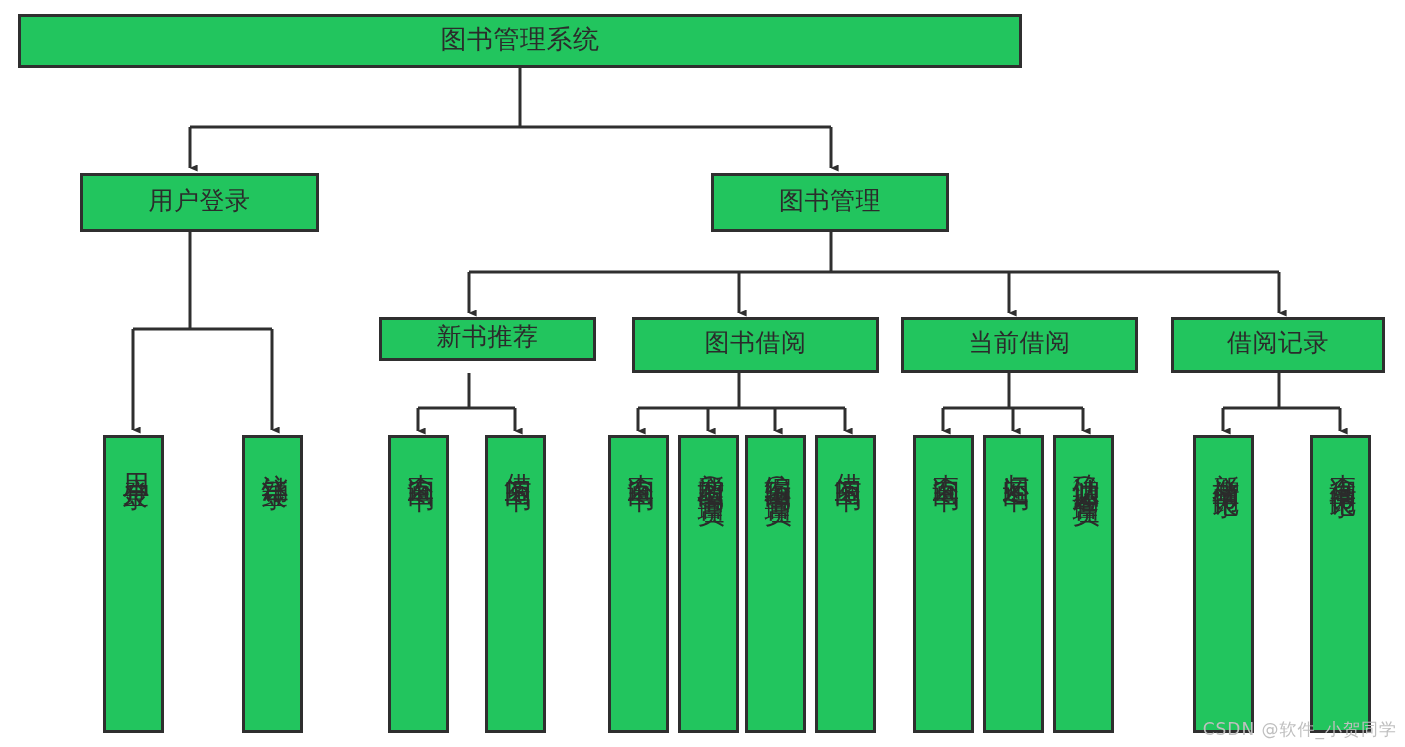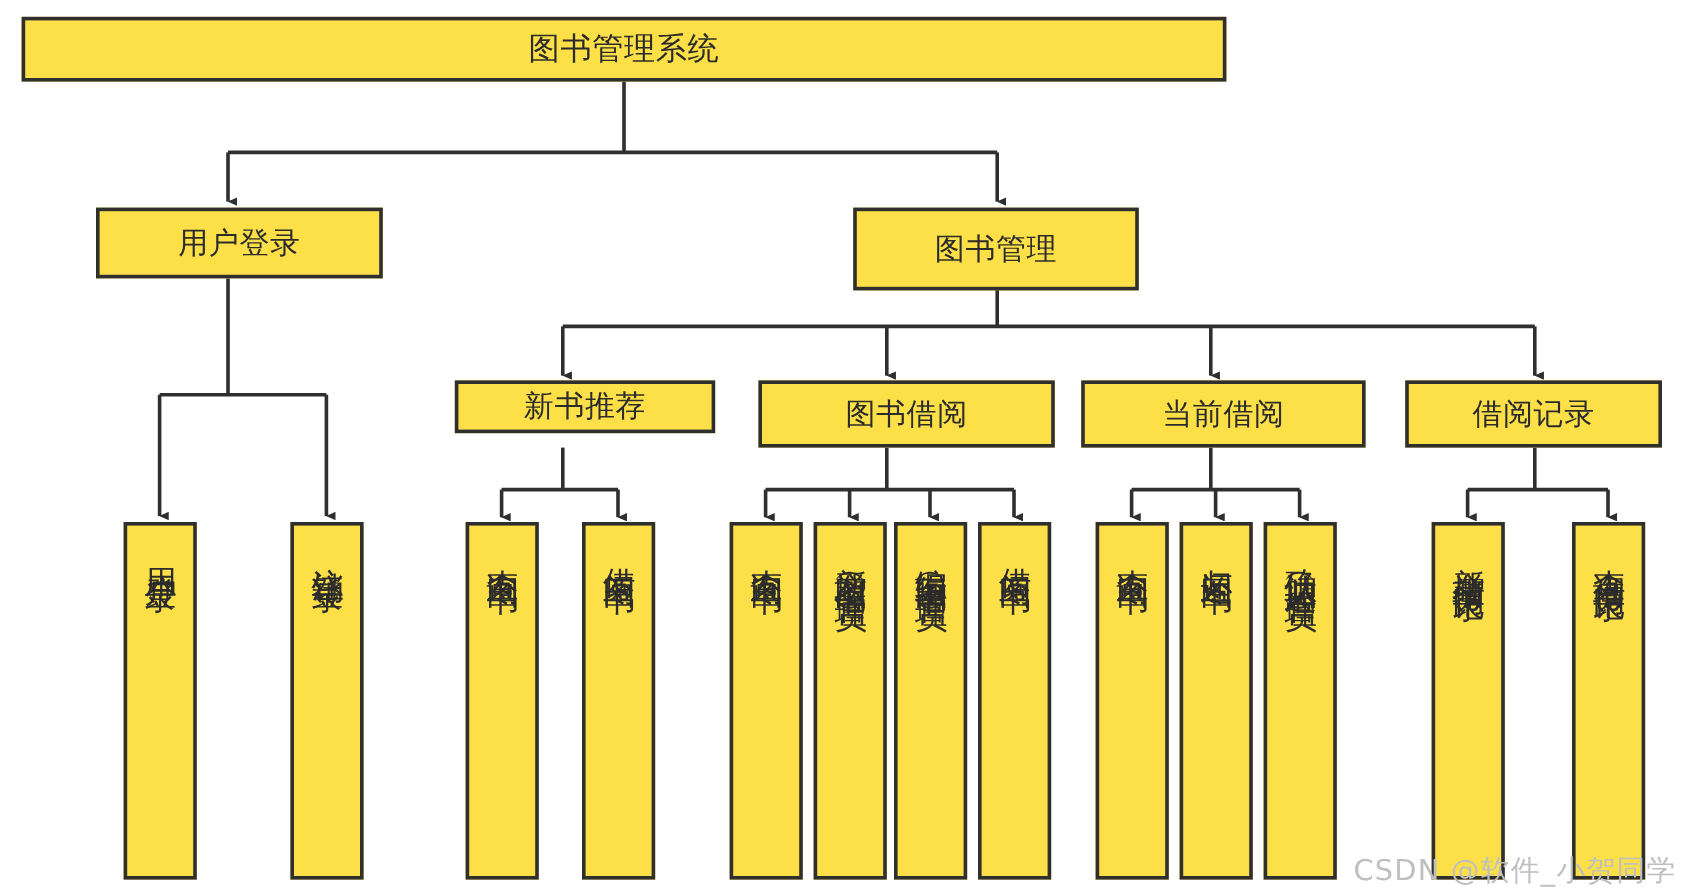--- a/index.html
+++ b/index.html
@@ -25,26 +25,27 @@
     position: absolute;
     left: 0;
     top: 0;
     width: 1405px;
     height: 747px;
     pointer-events: none;
   }
   .node {
     position: absolute;
     box-sizing: border-box;
-    background: #fde047;
+    background: #22c55e;
     border: 3px solid #2f2f2f;
     display: flex;
     align-items: center;
     justify-content: center;
     color: #2b2b2b;
+    font-family: Liberation Mono, monospace;
   }
   .node .label {
     display: block;
     text-align: center;
     line-height: 1.18;
     letter-spacing: 0.5px;
   }
   
   .node.h .label {
     font-size: 25px;
@@ -61,21 +62,21 @@
     text-orientation: upright;
     font-size: 27px;
     line-height: 1.0;
     letter-spacing: 4px;
     white-space: nowrap;
   }
   .watermark {
     position: absolute;
     right: 8px;
     bottom: 6px;
-    font-size: 24px;
+    font-size: 17px;
     color: #bfbfbf;
     letter-spacing: 1px;
     white-space: nowrap;
     user-select: none;
   }
 </style>
 </head>
 <body>
 
 <div id="diagram-root">
@@ -131,21 +132,21 @@
     </g>
   </svg>
 
   <div class="node h root" style="left:18px; top:14px; width:1004px; height:54px;">
     <span class="label">图书管理系统</span>
   </div>
 
   <div class="node h" style="left:80px; top:173px; width:239px; height:59px;">
     <span class="label">用户登录</span>
   </div>
-  <div class="node h" style="left:711px; top:173px; width:238px; height:69px;">
+  <div class="node h" style="left:711px; top:173px; width:238px; height:59px;">
     <span class="label">图书管理</span>
   </div>
 
   <div class="node h" style="left:379px; top:317px; width:217px; height:44px;">
     <span class="label">新书推荐</span>
   </div>
   <div class="node h" style="left:632px; top:317px; width:247px; height:56px;">
     <span class="label">图书借阅</span>
   </div>
   <div class="node h" style="left:901px; top:317px; width:237px; height:56px;">

